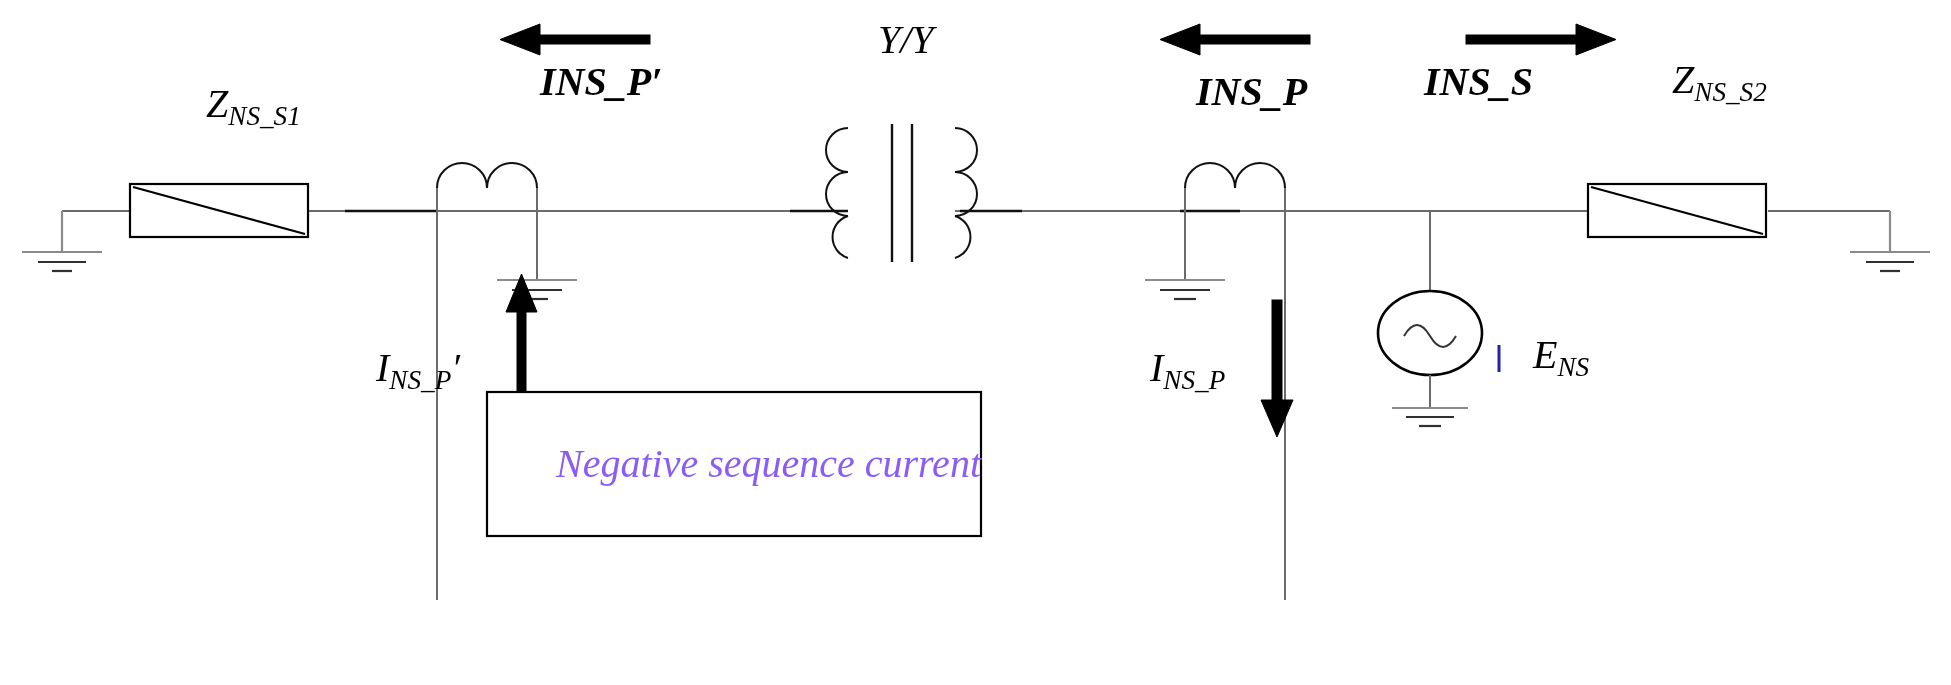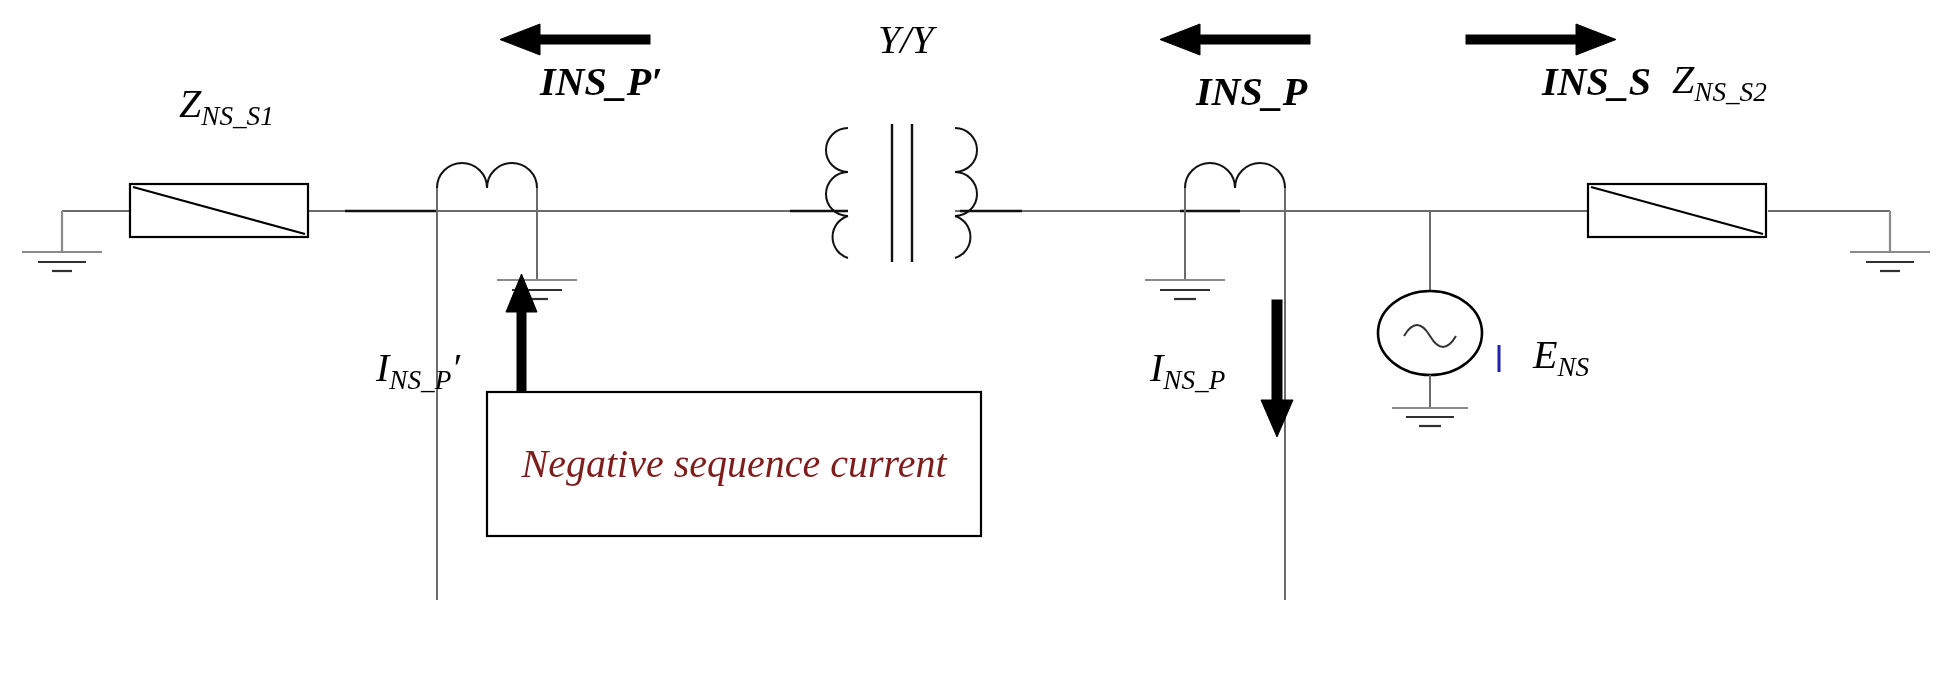--- a/index.html
+++ b/index.html
@@ -117,27 +117,27 @@
     font-size: 40px;
   }
   #relay-box-text {
     position: absolute;
     left: 487px;
     top: 392px;
     width: 494px;
     height: 144px;
     display: flex;
     flex-direction: column;
-    align-items: center;
+    align-items: flex-end;
     justify-content: center;
     font-family: "Liberation Serif", serif;
     font-style: italic;
     font-size: 40px;
     line-height: 1.30;
-    color: #7f1d1d;
+    color: #8b5cf6;
     text-align: center;
     box-sizing: border-box;
     pointer-events: none;
   }
 </style>
 </head>
 <body>
 
 <div id="diagram-root">
 
@@ -263,37 +263,37 @@
     <g>
       <rect class="boxline" x="487" y="392" width="494" height="144"></rect>
     </g>
 
     <g>
       <line class="tickmark" x1="1499" y1="345" x2="1499" y2="372"></line>
     </g>
 
   </svg>
 
-  <div class="lbl lbl-z" style="left:179px; top:84px;">
+  <div class="lbl lbl-z" style="left:206px; top:84px;">
     <span>Z</span><sub>NS_S1</sub>
   </div>
 
   <div class="lbl lbl-ins" style="left:540px; top:62px;">
     <span>INS_P</span><span class="prime">′</span>
   </div>
 
   <div class="lbl lbl-yy" style="left:878px; top:20px;">
     <span>Y/Y</span>
   </div>
 
   <div class="lbl lbl-ins" style="left:1196px; top:72px;">
     <span>INS_P</span>
   </div>
 
-  <div class="lbl lbl-ins" style="left:1542px; top:62px;">
+  <div class="lbl lbl-ins" style="left:1424px; top:62px;">
     <span>INS_S</span>
   </div>
 
   <div class="lbl lbl-z" style="left:1672px; top:60px;">
     <span>Z</span><sub>NS_S2</sub>
   </div>
 
   <div class="lbl lbl-i" style="left:376px; top:348px;">
     <span>I</span><sub>NS_P</sub><span class="prime">′</span>
   </div>

